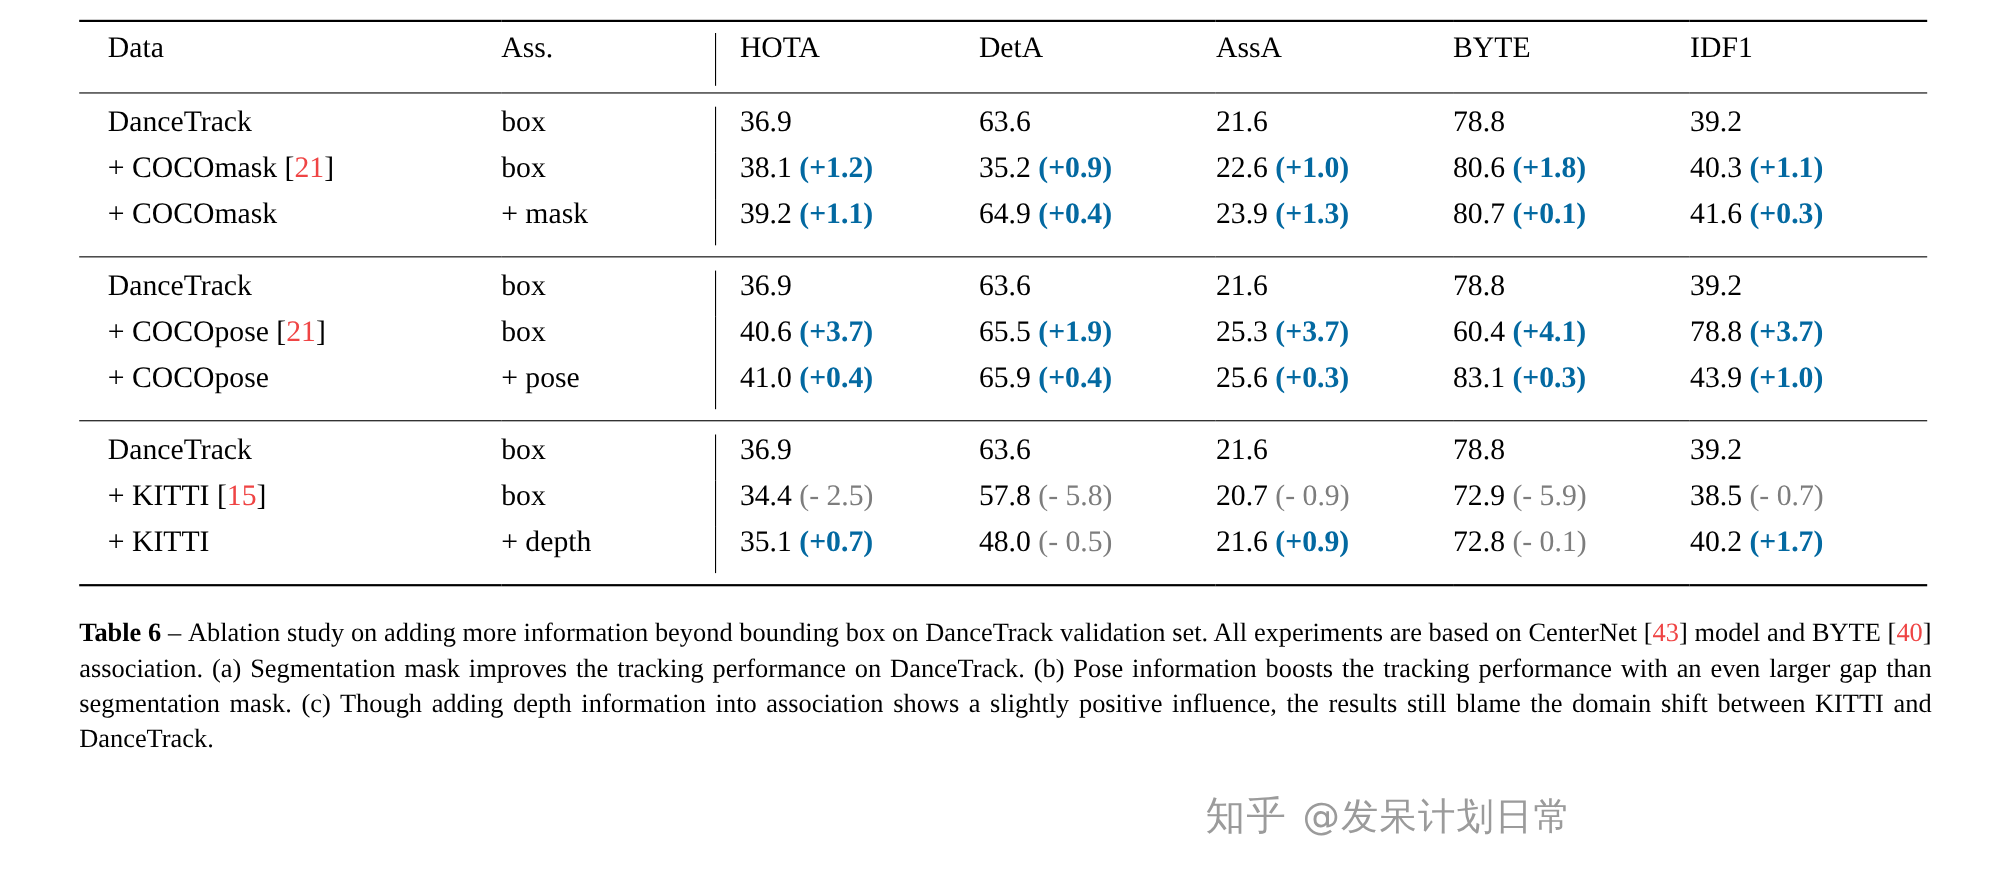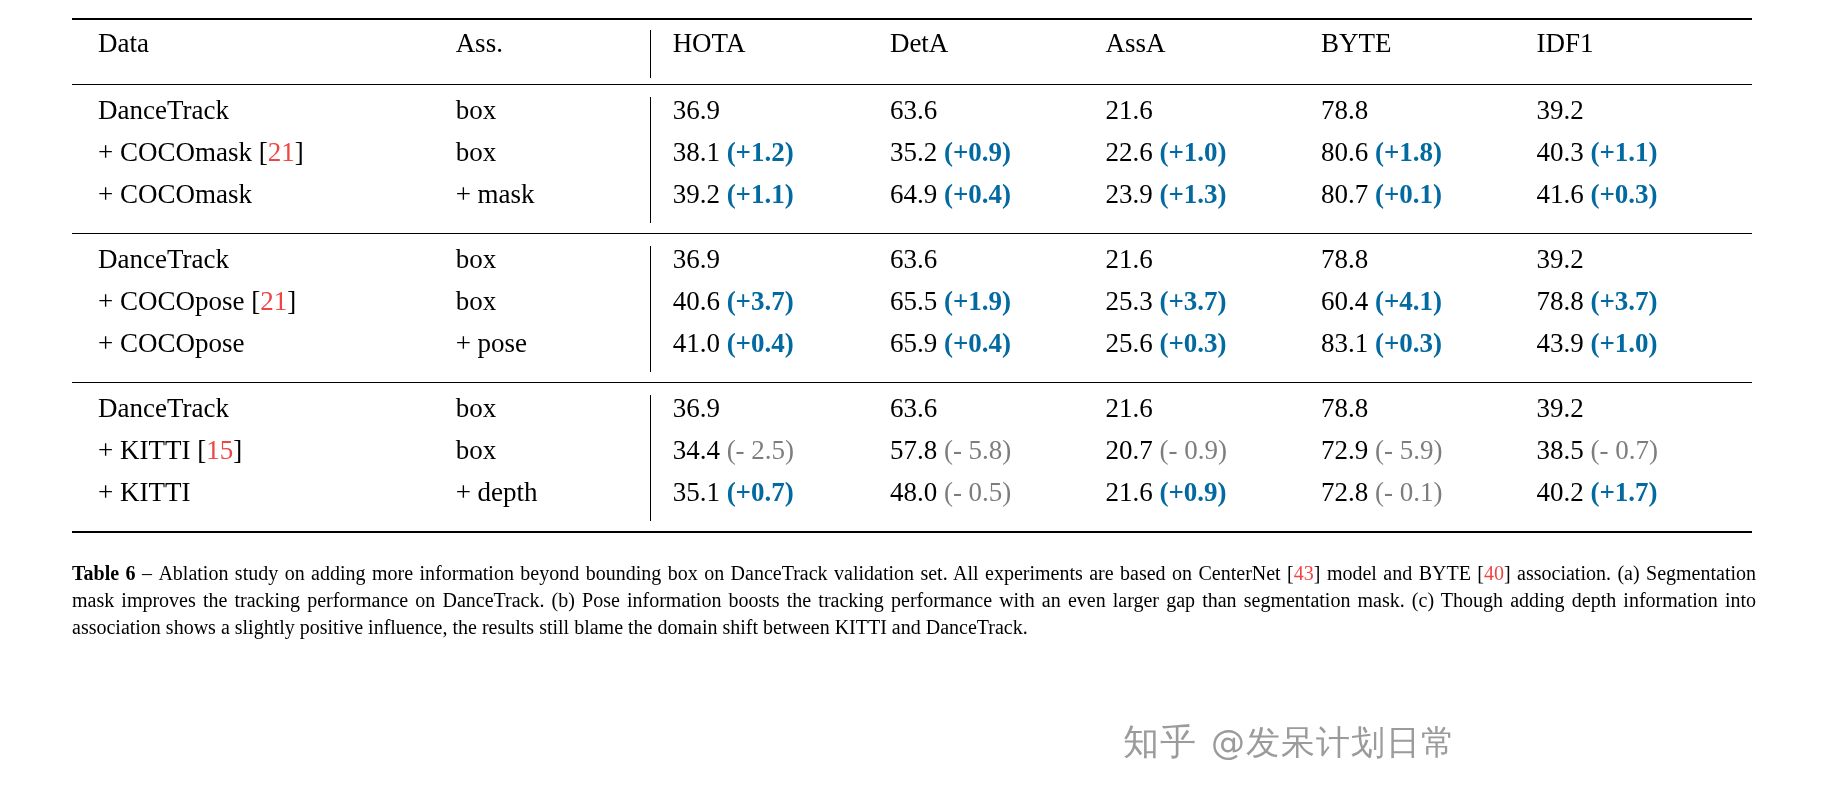--- a/index.html
+++ b/index.html
@@ -72,29 +72,29 @@
   }
   .ref {
     color: #ef4444;
   }
   .val { }
   .caption {
     position: absolute;
     left: 72px;
     top: 560px;
     width: 1684px;
-    font-size: 20px;
+    font-size: 24px;
     line-height: 1.34;
     text-align: justify;
     text-justify: inter-word;
   }
   .caption b { font-weight: bold; }
   .watermark {
     position: absolute;
-    left: 1123px;
+    left: 1096px;
     top: 718px;
     font-family: "DejaVu Sans", sans-serif;
     font-size: 34px;
     color: #9b9b9b;
     letter-spacing: 1px;
     white-space: nowrap;
   }
   .watermark .wm-logo {
     font-size: 36px;
     margin-right: 14px;

